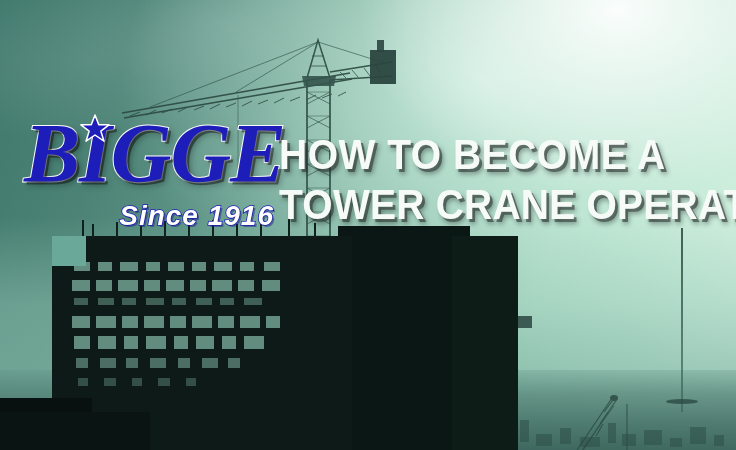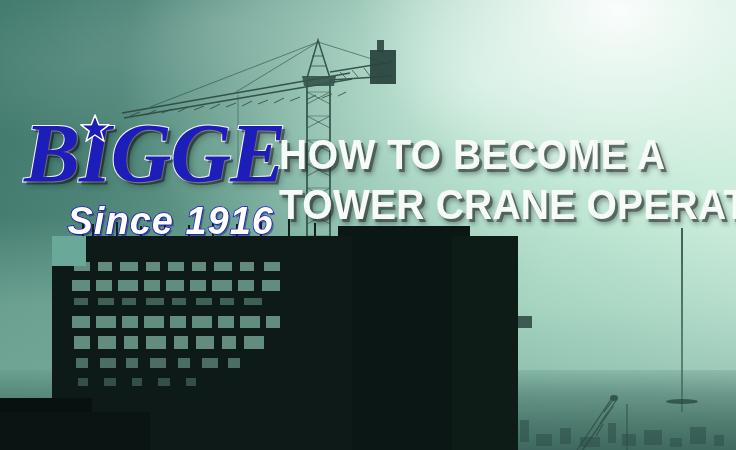--- a/index.html
+++ b/index.html
@@ -63,21 +63,21 @@
     paint-order:stroke fill;
     text-shadow:
       3px 3px 0 rgba(0,0,0,.42),
       4px 4px 6px rgba(0,0,0,.30);
     white-space:nowrap;
   }
   .logo-star{position:absolute;left:56px;top:2px;width:30px;height:30px;}
   .logo-since{
     position:absolute;right:2px;top:88px;
     font-family:"Liberation Sans",sans-serif;
-    font-weight:700;font-style:italic;font-size:38px;letter-spacing:1px;
+    font-weight:700;font-style:italic;font-size:28px;letter-spacing:1px;
     color:#ffffff;
     -webkit-text-stroke:1.6px #1d1dba;
     paint-order:stroke fill;
     text-shadow:2px 2px 0 rgba(20,20,140,.45);
     white-space:nowrap;
   }
 
   
   #headline{position:absolute;left:279px;top:134px;width:452px;}
   .hl-line{

